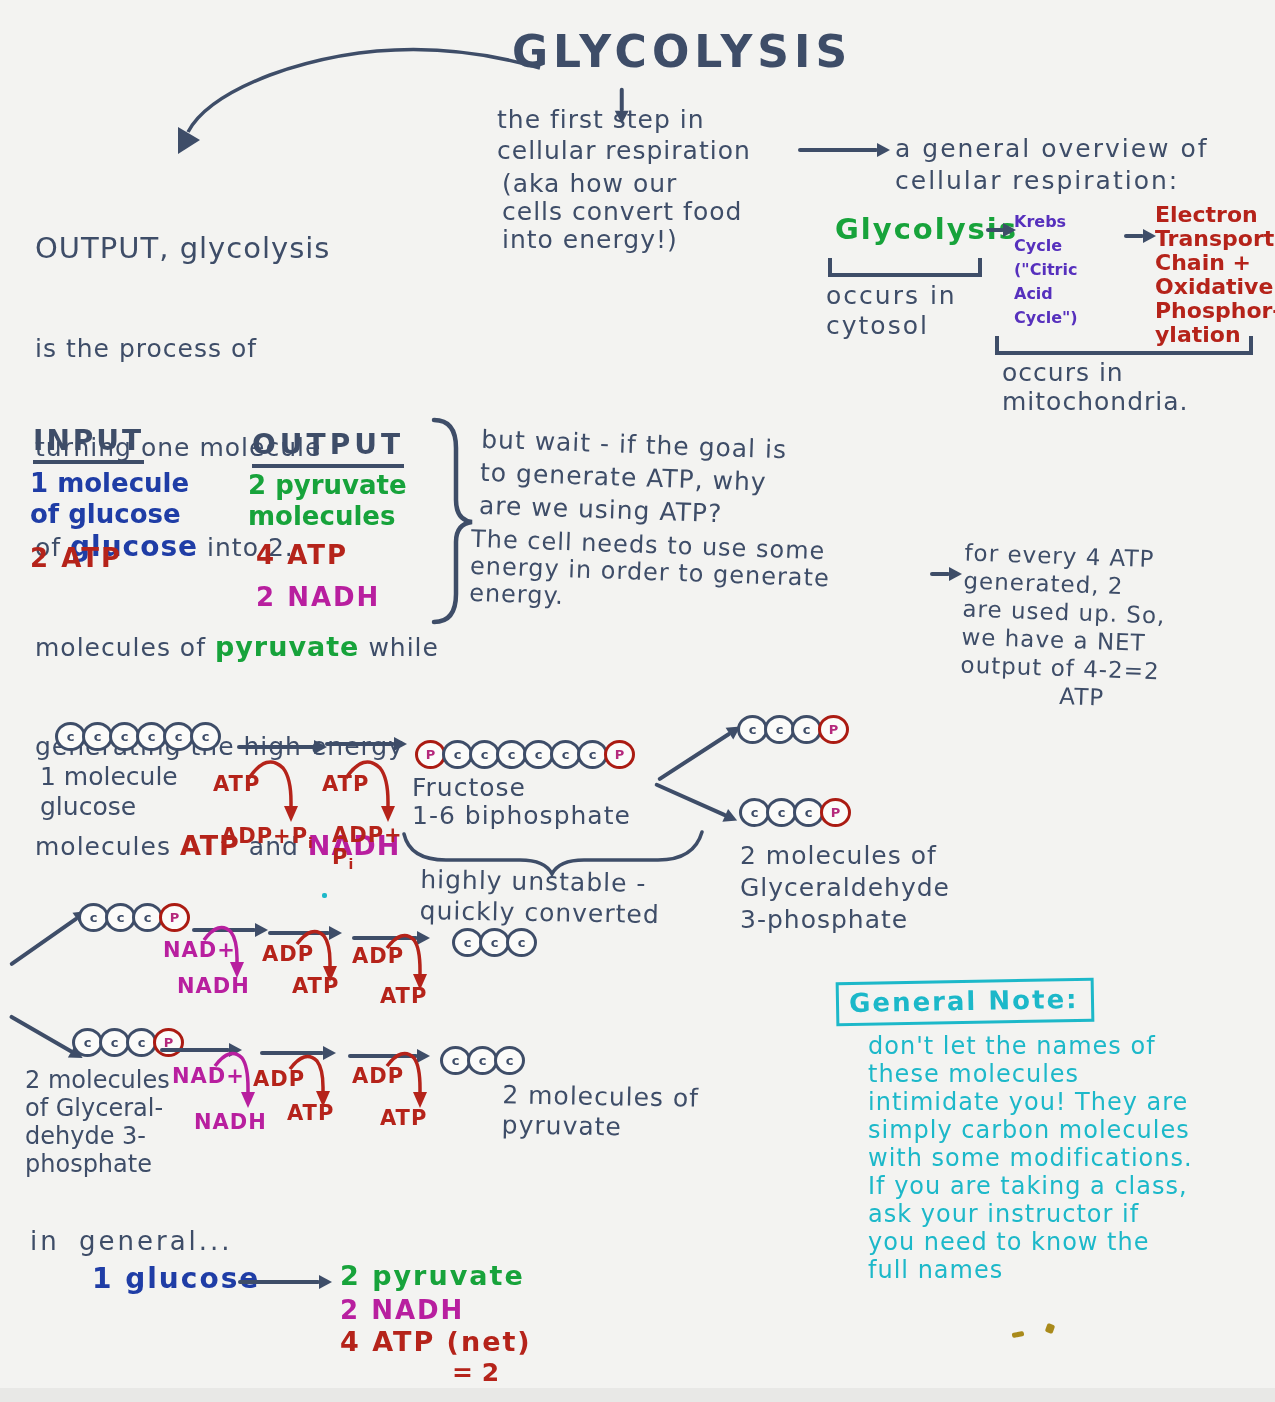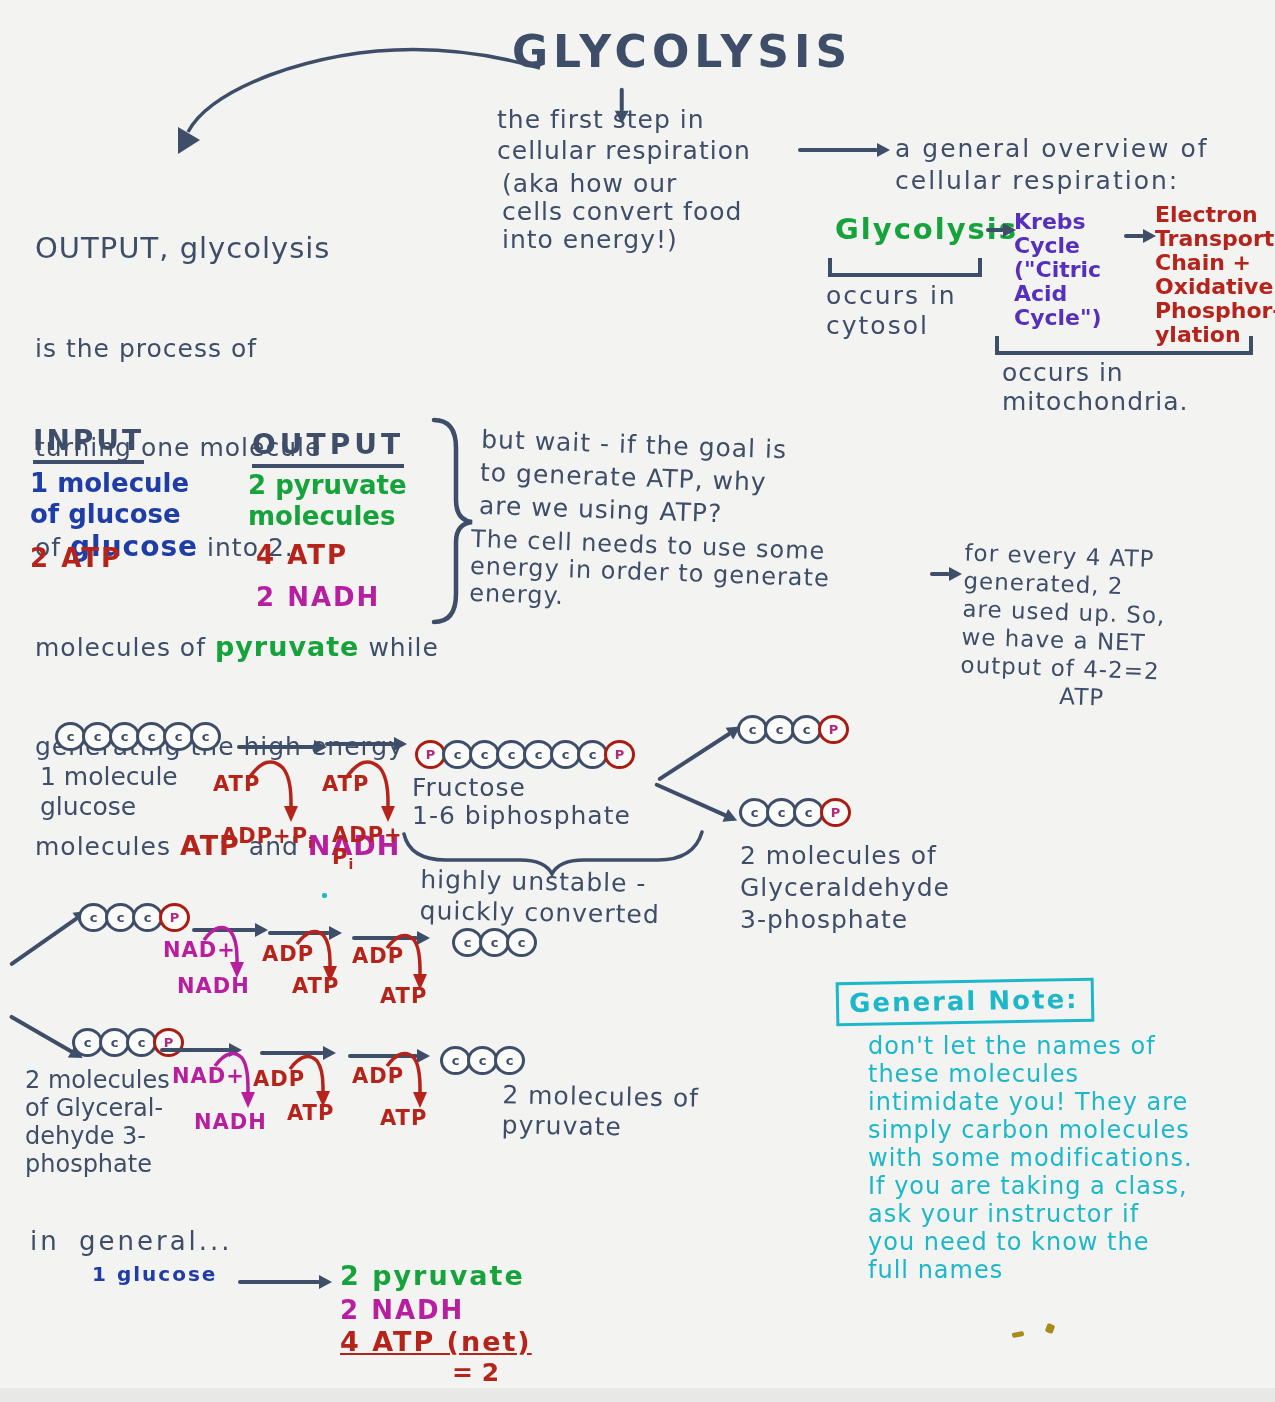--- a/index.html
+++ b/index.html
@@ -72,21 +72,21 @@
 cells convert food
 into energy!)</div>
   <div class="abs pre" style="left:497px;top:104px;font-size:25px;line-height:31px;letter-spacing:1px;">the first step in
 cellular respiration</div>
   <div class="harrow" style="left:798px;top:148px;width:80px;"></div>
 
   <div class="abs pre" style="left:895px;top:133px;font-size:25px;line-height:32px;letter-spacing:2px;">a general overview of
 cellular respiration:</div>
   <div class="abs bold green" style="left:835px;top:212px;font-size:29px;letter-spacing:2px;">Glycolysis</div>
   <div class="harrow" style="left:986px;top:228px;width:18px;"></div>
-  <div class="abs pre bold purple" style="left:1014px;top:210px;font-size:22px;line-height:24px;">Krebs
+  <div class="abs pre bold purple" style="left:1014px;top:210px;font-size:16px;line-height:24px;">Krebs
 Cycle
 ("Citric
 Acid
 Cycle")</div>
   <div class="harrow" style="left:1124px;top:234px;width:20px;"></div>
   <div class="abs pre bold red" style="left:1155px;top:203px;font-size:22px;line-height:24px;">Electron
 Transport
 Chain +
 Oxidative
 Phosphor-
@@ -306,24 +306,24 @@
 these molecules
 intimidate you! They are
 simply carbon molecules
 with some modifications.
 If you are taking a class,
 ask your instructor if
 you need to know the
 full names</div>
 
   <div class="abs" style="left:30px;top:1226px;font-size:26px;letter-spacing:3px;word-spacing:8px;">in general...</div>
-  <div class="abs blue bold" style="left:92px;top:1262px;font-size:20px;letter-spacing:2px;">1 glucose</div>
+  <div class="abs blue bold" style="left:92px;top:1262px;font-size:28px;letter-spacing:2px;">1 glucose</div>
   <div class="harrow" style="left:238px;top:1280px;width:82px;"></div>
   <div class="abs green bold" style="left:340px;top:1260px;font-size:27px;letter-spacing:2px;">2 pyruvate</div>
   <div class="abs magenta bold" style="left:340px;top:1295px;font-size:26px;letter-spacing:2px;">2 NADH</div>
-  <div class="abs red bold" style="left:340px;top:1326px;font-size:27px;letter-spacing:2px;text-decoration:underline;">4 ATP (net)</div>
+  <div class="abs red bold" style="left:340px;top:1326px;font-size:27px;letter-spacing:2px;">4 ATP (net)</div>
   <div class="abs red bold" style="left:452px;top:1358px;font-size:25px;">= 2</div>
 
   <div class="speck" style="left:1012px;top:1332px;width:12px;height:5px;transform:rotate(-10deg);"></div>
   <div class="speck" style="left:1046px;top:1324px;width:8px;height:9px;transform:rotate(20deg);"></div>
   <div class="speck" style="left:322px;top:893px;width:5px;height:5px;background:#1cb8c9;"></div>
 
 </div>
 
 </body></html>

